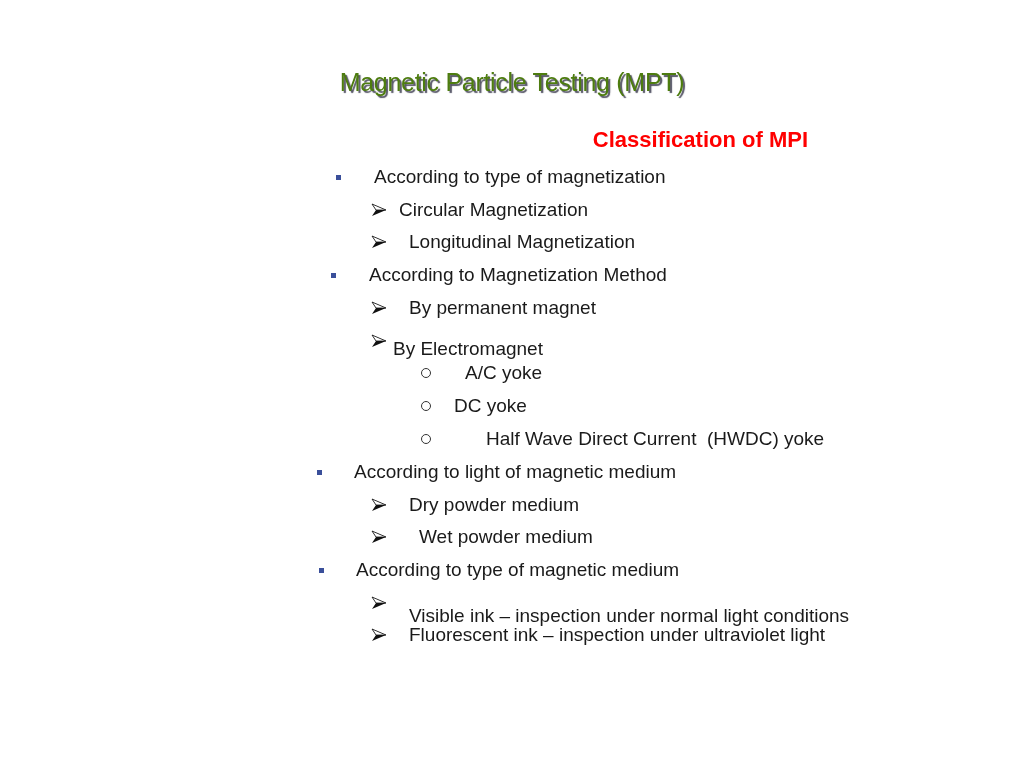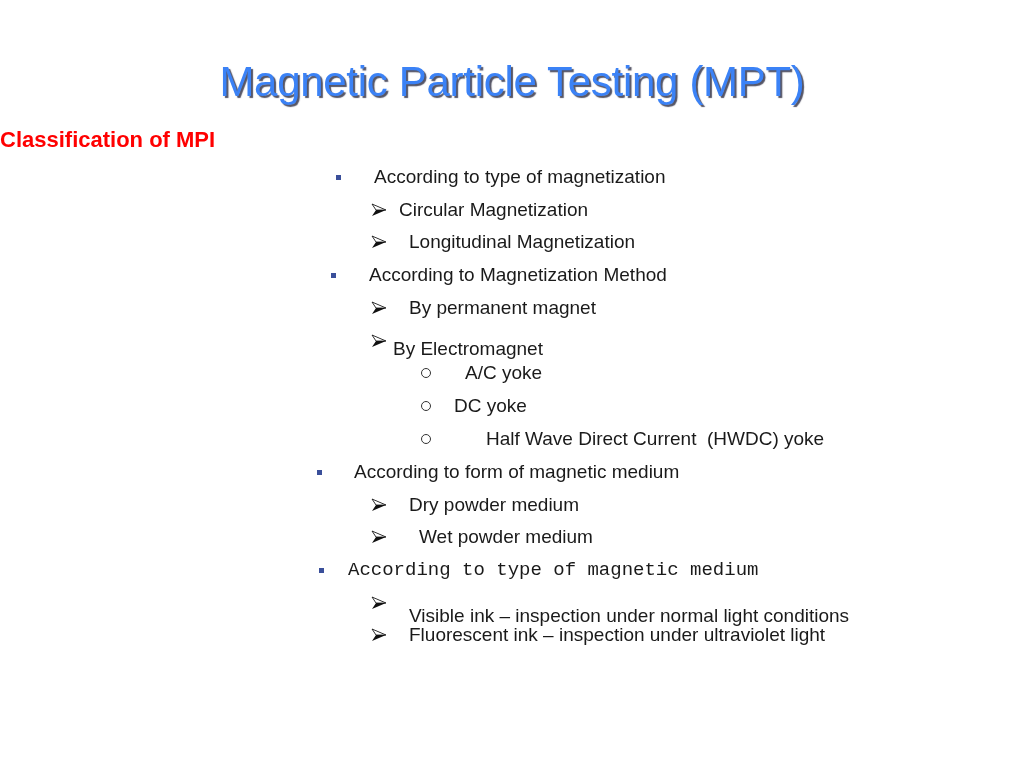--- a/index.html
+++ b/index.html
@@ -19,33 +19,33 @@
       left: 0; top: 0;
       width: 1024px; height: 768px;
       background: #ffffff;
     }
     .title {
       position: absolute;
       left: 0;
       width: 1024px;
       top: 60px;
       text-align: center;
-      font-size: 42px;
+      font-size: 25px;
       line-height: 44px;
-      color: #3b82f6;
+      color: #4d7c0f;
       letter-spacing: -0.3px;
       text-shadow: 2px 2px 1px #555566;
       white-space: nowrap;
     }
     .subtitle {
       position: absolute;
       left: 0;
       width: 808px;
       top: 125px;
-      text-align: left;
+      text-align: right;
       font-size: 22px;
       line-height: 30px;
       font-weight: bold;
       color: #ff0000;
       white-space: nowrap;
     }
     .row {
       position: absolute;
       height: 30px;
       line-height: 30px;
@@ -141,42 +141,42 @@
       <span class="text" style="left:454px;">DC yoke</span>
     </div>
 
     <div class="row" style="top:424px;left:0;">
       <span class="circ" style="left:421px;"></span>
       <span class="text" style="left:454px;white-space:pre;margin-left:32px;">Half Wave Direct Current  (HWDC) yoke</span>
     </div>
 
     <div class="row" style="top:457px;left:0;">
       <span class="sq" style="left:317px;"></span>
-      <span class="text" style="left:354px;">According to form of magnetic medium</span>
+      <span class="text" style="left:354px;">According to light of magnetic medium</span>
     </div>
 
     <div class="row" style="top:490px;left:0;">
       <svg class="arrow" style="left:371px;" viewBox="0 0 16 16">
         <path d="M1 2 L15 8 L1 14 L5 8 Z" fill="#111"></path>
         <path d="M1 2 L15 8 L5 8 Z" fill="#fff" stroke="#111" stroke-width="0.8"></path>
       </svg>
       <span class="text" style="left:409px;">Dry powder medium</span>
     </div>
 
     <div class="row" style="top:522px;left:0;">
       <svg class="arrow" style="left:371px;" viewBox="0 0 16 16">
         <path d="M1 2 L15 8 L1 14 L5 8 Z" fill="#111"></path>
         <path d="M1 2 L15 8 L5 8 Z" fill="#fff" stroke="#111" stroke-width="0.8"></path>
       </svg>
       <span class="text" style="left:419px;">Wet powder medium</span>
     </div>
 
     <div class="row" style="top:555px;left:0;">
       <span class="sq" style="left:319px;"></span>
-      <span class="text" style="left:348px;font-family:Liberation Mono, monospace;">According to type of magnetic medium</span>
+      <span class="text" style="left:356px;">According to type of magnetic medium</span>
     </div>
 
     <div class="row" style="top:588px;left:0;">
       <svg class="arrow" style="left:371px;" viewBox="0 0 16 16">
         <path d="M1 2 L15 8 L1 14 L5 8 Z" fill="#111"></path>
         <path d="M1 2 L15 8 L5 8 Z" fill="#fff" stroke="#111" stroke-width="0.8"></path>
       </svg>
       <span class="text" style="left:409px;margin-top:13px;">Visible ink – inspection under normal light conditions</span>
     </div>
 

